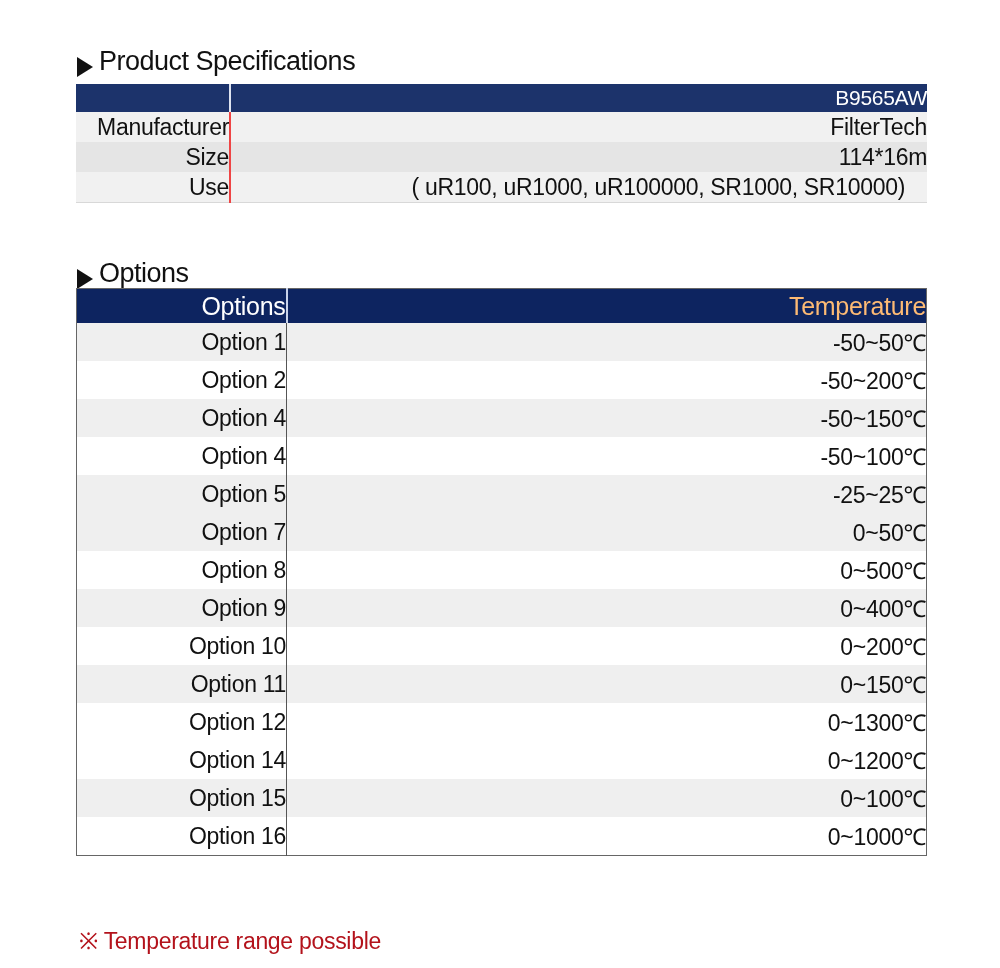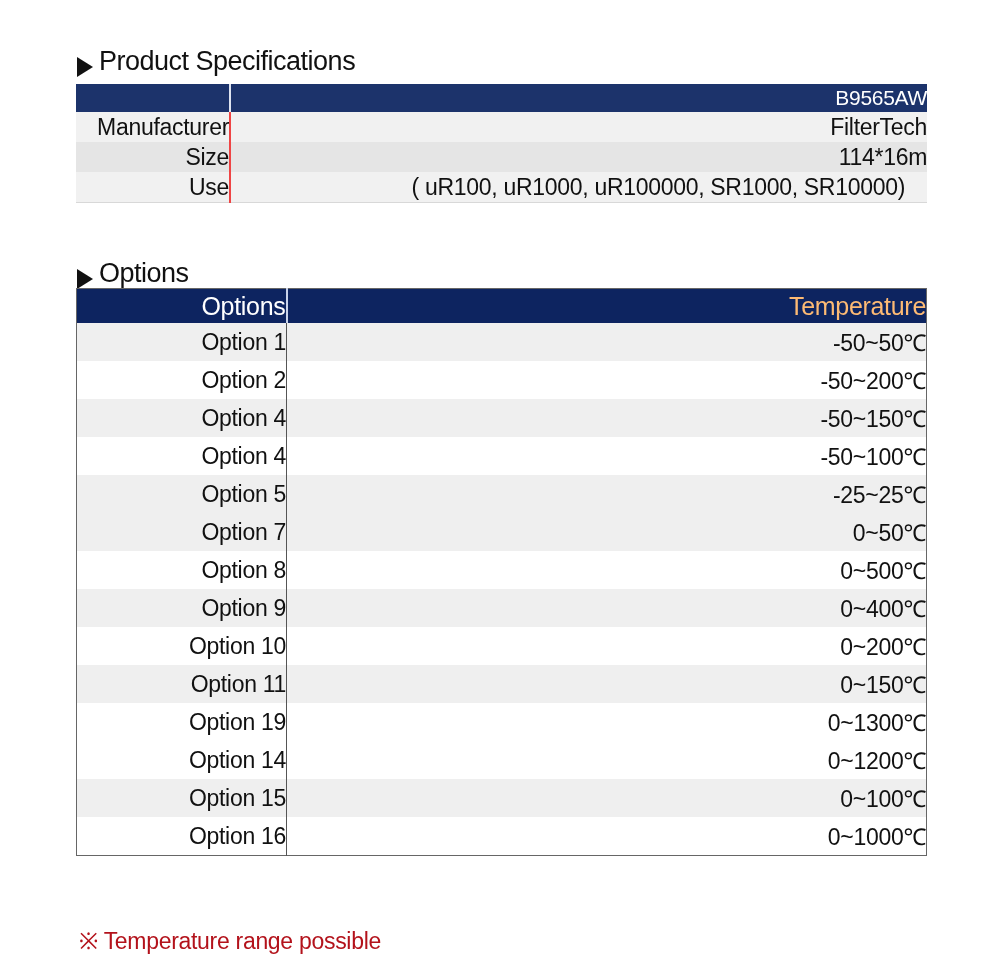--- a/index.html
+++ b/index.html
@@ -107,21 +107,21 @@
       </tr>
   <tr class="row even">
         <td class="c1">Option 10</td>
         <td>0~200℃</td>
       </tr>
   <tr class="row odd">
         <td class="c1">Option 11</td>
         <td>0~150℃</td>
       </tr>
   <tr class="row even">
-        <td class="c1">Option 19</td>
+        <td class="c1">Option 12</td>
         <td>0~1300℃</td>
       </tr>
   <tr class="row even">
         <td class="c1">Option 14</td>
         <td>0~1200℃</td>
       </tr>
   <tr class="row odd">
         <td class="c1">Option 15</td>
         <td>0~100℃</td>
       </tr>

